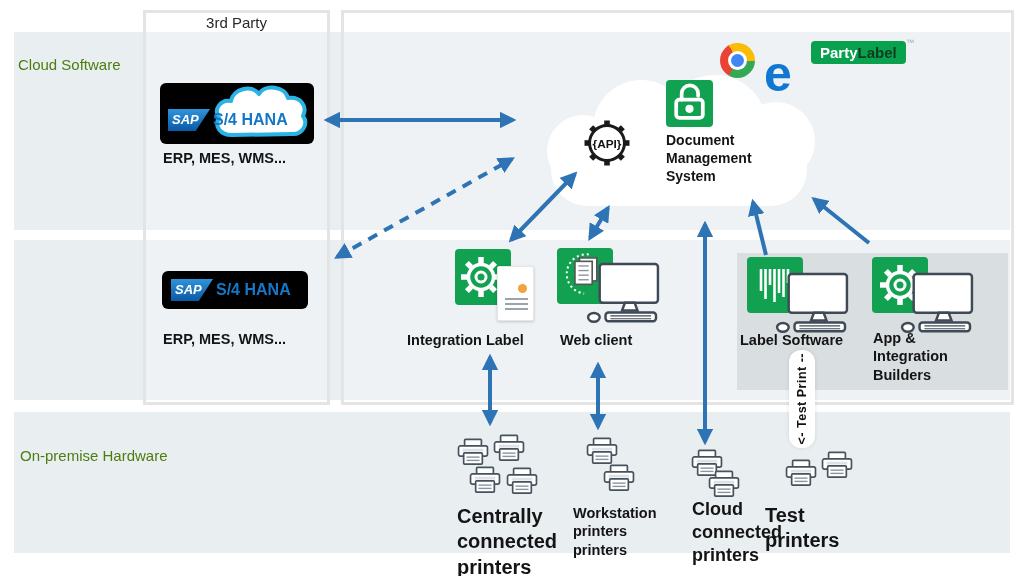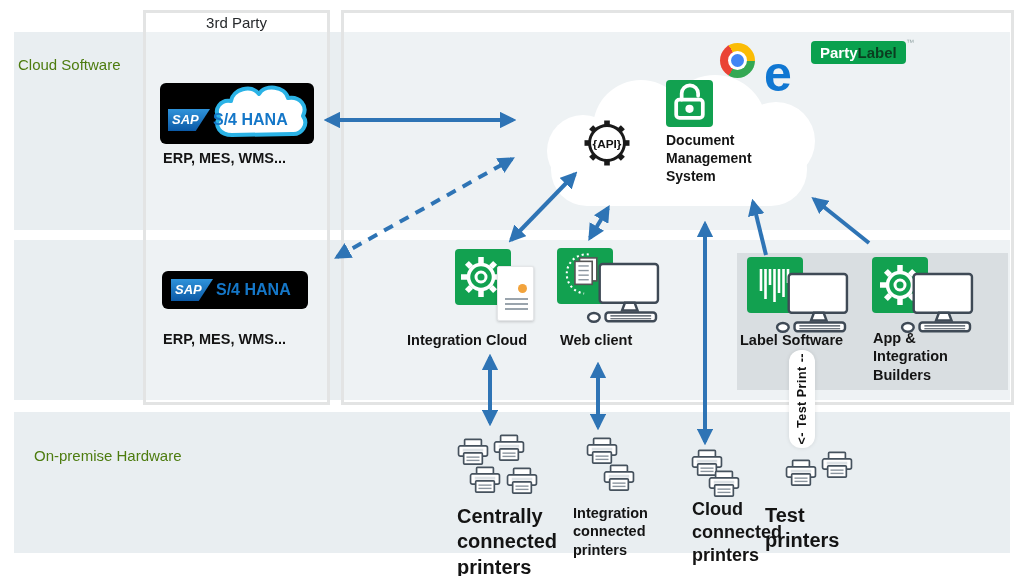--- a/index.html
+++ b/index.html
@@ -85,21 +85,21 @@
         <circle cx="24" cy="24" r="5" fill="none" stroke="#fff" stroke-width="3"></circle>
       </symbol>
     </defs>
   </svg>
 
   <div class="abs row" style="left:14px; top:32px;  width:996px; height:198px"></div>
   <div class="abs row" style="left:14px; top:240px; width:996px; height:160px"></div>
   <div class="abs row" style="left:14px; top:412px; width:996px; height:141px"></div>
 
   <div class="abs rowlabel" style="left:18px; top:56px">Cloud Software</div>
-  <div class="abs rowlabel" style="left:34px; top:447px">On-premise Hardware</div>
+  <div class="abs rowlabel" style="left:20px; top:447px">On-premise Hardware</div>
 
   <div class="abs panel" style="left:143px; top:10px; width:187px; height:395px"></div>
   <div class="abs panel" style="left:341px; top:10px; width:673px; height:395px"></div>
   <div class="abs paneltitle" style="left:143px; top:14px; width:187px; text-align:center">3rd Party</div>
   <div class="abs graypanel" style="left:737px; top:253px; width:271px; height:137px"></div>
 
   <div class="abs" style="left:545px; top:70px; width:270px; height:140px; z-index:2">
     <div class="cloudc" style="left:2px;  top:45px; width:72px;  height:72px"></div>
     <div class="cloudc" style="left:48px; top:10px; width:96px;  height:96px"></div>
     <div class="cloudc" style="left:118px;top:5px;  width:104px; height:104px"></div>
@@ -162,21 +162,21 @@
     <svg class="icon" width="48" height="48" style="margin:4px 0 0 2px">
         <use href="#sym-gear"></use>
       </svg>
   </div>
   <div class="abs doccard" style="left:497px; top:266px; width:37px; height:55px">
     <div class="dot" style="left:20px; top:17px"></div>
     <div class="dline" style="left:7px; top:31px; width:23px"></div>
     <div class="dline" style="left:7px; top:36px; width:23px"></div>
     <div class="dline" style="left:7px; top:41px; width:23px"></div>
   </div>
-  <div class="abs bold" style="left:407px; top:331px; white-space:nowrap; font-size:14.5px">Integration Cloud</div>
+  <div class="abs bold" style="left:407px; top:331px; white-space:nowrap; font-size:14.5px">Integration Label</div>
 
   <div class="abs gsq" style="left:557px; top:248px; width:56px; height:56px">
     <svg class="icon" width="46" height="46" viewBox="0 0 40 40" style="margin:3px 0 0 3px">
       <path d="M 25 3 A 16.5 16.5 0 0 0 21 37" fill="none" stroke="#fff" stroke-width="1.8" stroke-dasharray="1.8 2.6"></path>
       <rect x="17" y="6" width="15" height="20" fill="#fff" stroke="#555" stroke-width="1.4"></rect>
       <rect x="13" y="9" width="15" height="20" fill="#fff" stroke="#555" stroke-width="1.4"></rect>
       <g stroke="#8a949e" stroke-width="1.2">
         <line x1="16" y1="13" x2="25" y2="13"></line>
           <line x1="16" y1="17" x2="25" y2="17"></line>
         <line x1="16" y1="21" x2="25" y2="21"></line>
@@ -230,21 +230,21 @@
       <use href="#sym-printer"></use>
     </svg>
   <div class="abs bold" style="left:457px; top:504px; width:84px; font-size:20px">Centrally connected printers</div>
 
   <svg class="abs icon z3" style="left:585px; top:437px" width="34" height="28">
       <use href="#sym-printer"></use>
     </svg>
   <svg class="abs icon z3" style="left:602px; top:464px" width="34" height="28">
       <use href="#sym-printer"></use>
     </svg>
-  <div class="abs bold" style="left:573px; top:504px; width:100px; font-size:14.5px">Integration connected printers</div>
+  <div class="abs bold" style="left:573px; top:504px; width:100px; font-size:14.5px">Workstation printers printers</div>
 
   <svg class="abs icon z3" style="left:690px; top:449px" width="34" height="28">
       <use href="#sym-printer"></use>
     </svg>
   <svg class="abs icon z3" style="left:707px; top:470px" width="34" height="28">
       <use href="#sym-printer"></use>
     </svg>
   <div class="abs bold" style="left:692px; top:498px; width:84px; font-size:18px">Cloud connected printers</div>
 
   <svg class="abs icon z3" style="left:784px; top:459px" width="34" height="28">

